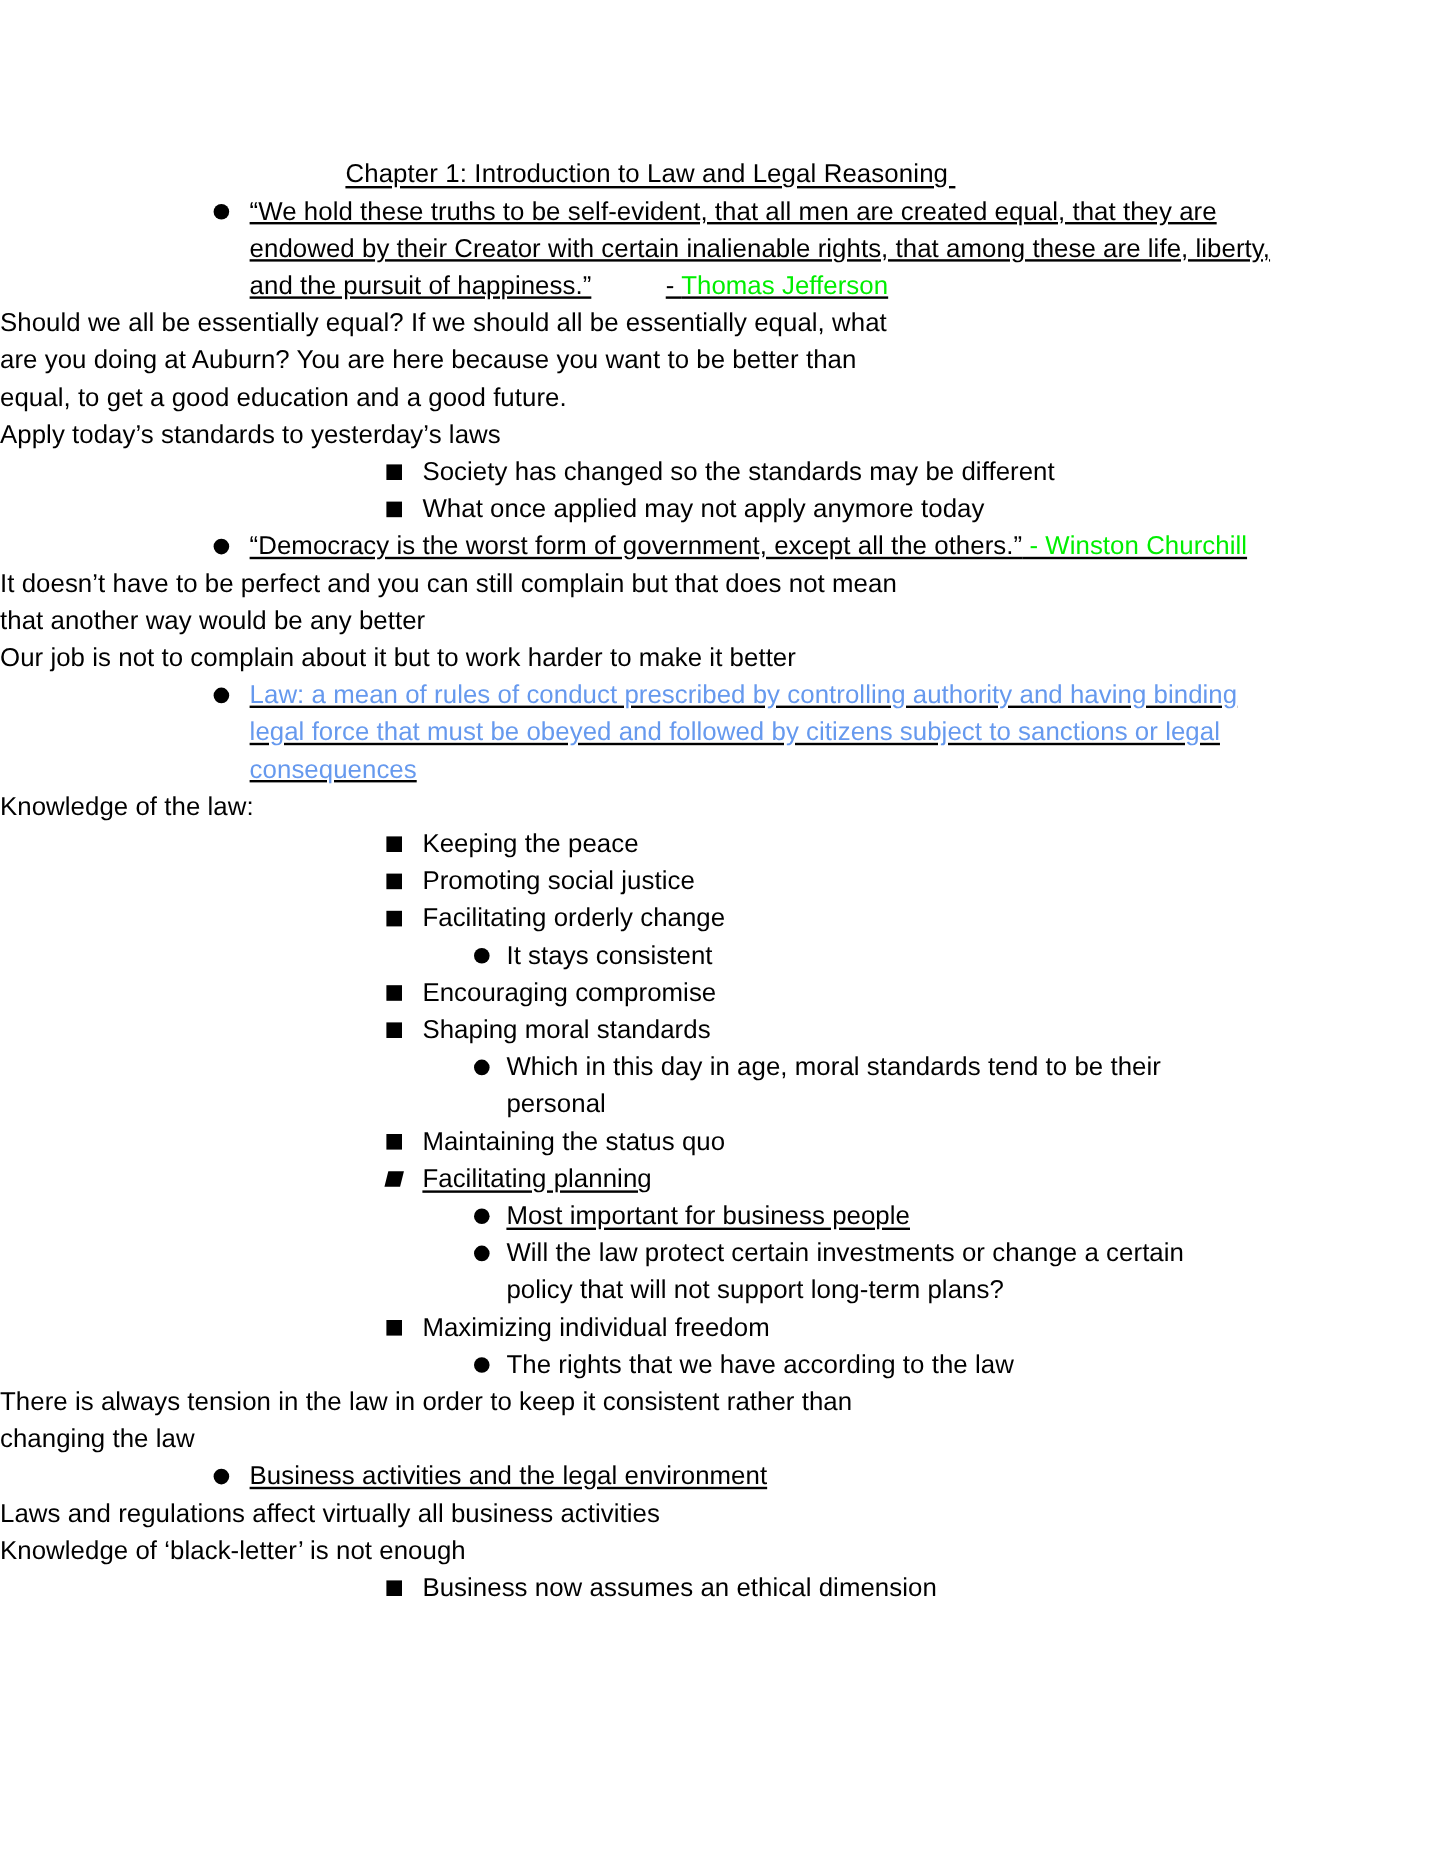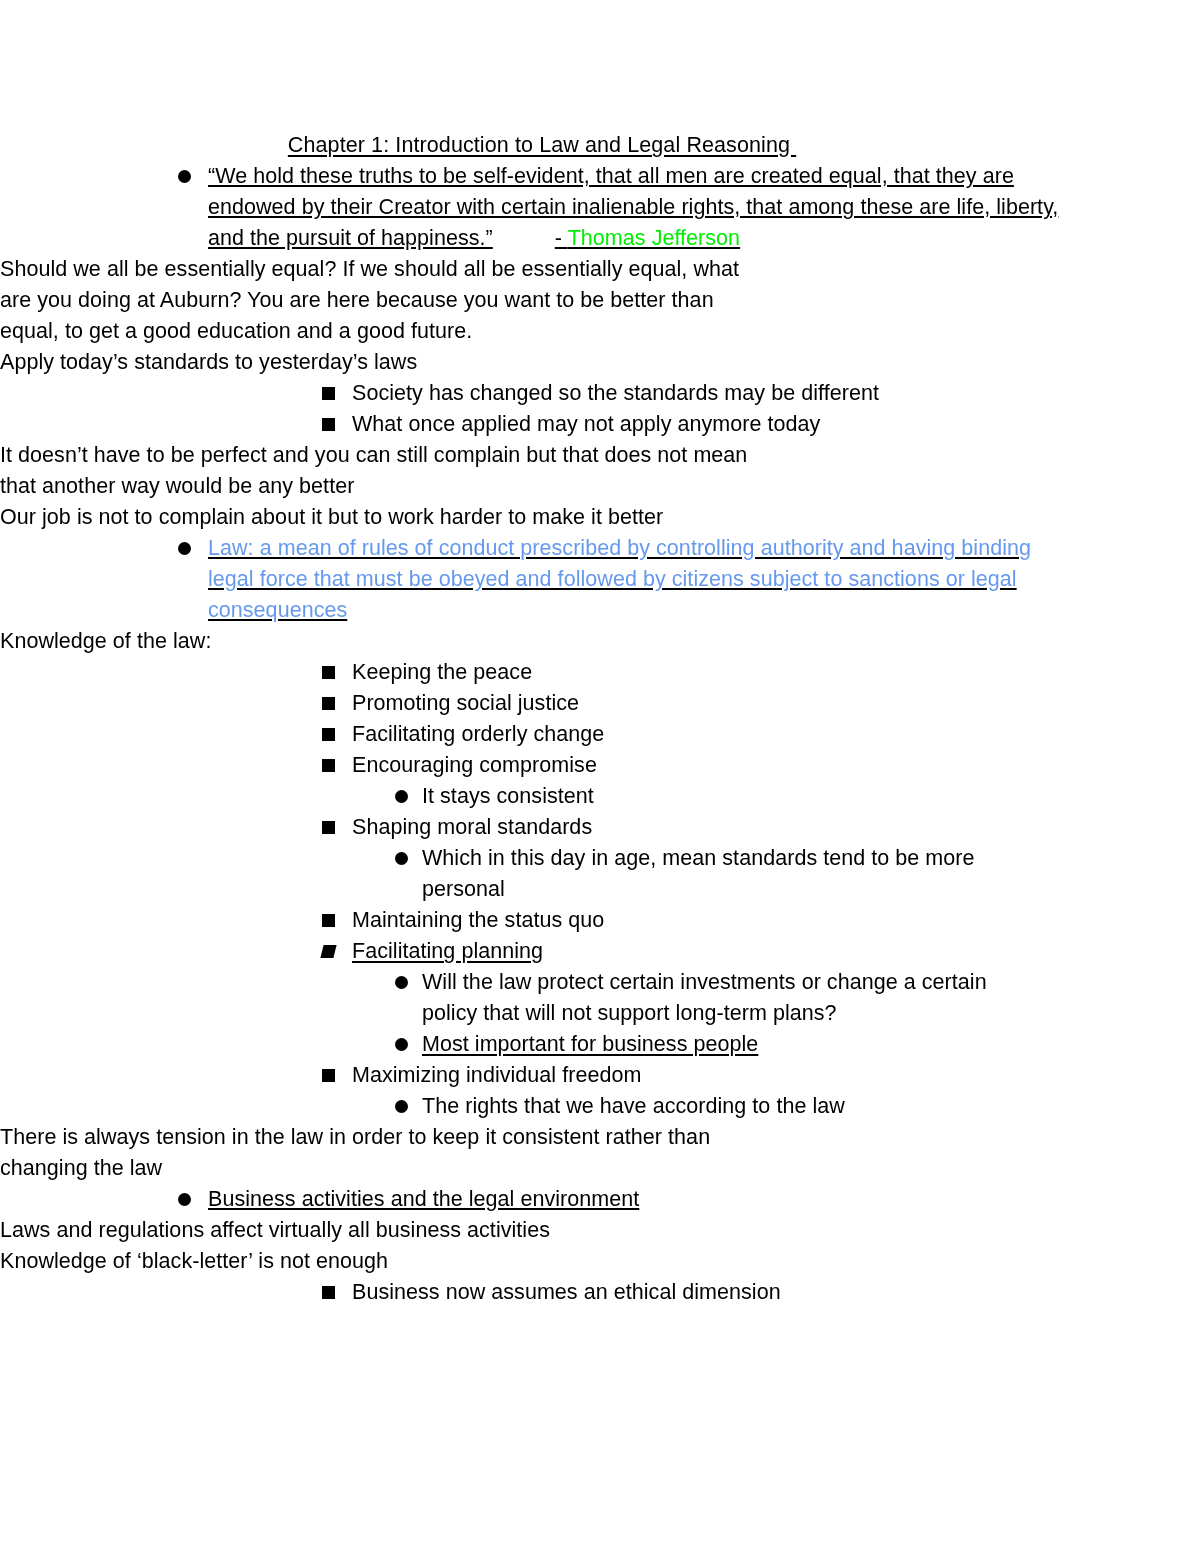--- a/index.html
+++ b/index.html
@@ -135,20 +135,24 @@
     <div class="row lvl3">
       <span class="bullet"></span>
       <span class="txt">Society has changed so the standards may be different</span>
     </div>
 
     <div class="row lvl3">
       <span class="bullet"></span>
       <span class="txt">What once applied may not apply anymore today</span>
     </div>
 
+    <div class="row lvl1">
+      <span class="bullet"></span>
+      <span class="txt"><span>“Democracy is the worst form of government, except all the others.”</span><span class="green"> - Winston Churchill</span></span>
+    </div>
 
     <div class="row lvl2">
       <span class="bullet"></span>
       <span class="txt">It doesn’t have to be perfect and you can still complain but that does not mean that another way would be any better</span>
     </div>
 
     <div class="row lvl2">
       <span class="bullet"></span>
       <span class="txt">Our job is not to complain about it but to work harder to make it better</span>
     </div>
@@ -171,59 +175,59 @@
     <div class="row lvl3">
       <span class="bullet"></span>
       <span class="txt">Promoting social justice</span>
     </div>
 
     <div class="row lvl3">
       <span class="bullet"></span>
       <span class="txt">Facilitating orderly change</span>
     </div>
 
+    <div class="row lvl4">
+      <span class="bullet"></span>
+      <span class="txt">It stays consistent</span>
+    </div>
+
     <div class="row lvl3">
       <span class="bullet"></span>
       <span class="txt">Encouraging compromise</span>
     </div>
 
-    <div class="row lvl4">
-      <span class="bullet"></span>
-      <span class="txt">It stays consistent</span>
-    </div>
-
     <div class="row lvl3">
       <span class="bullet"></span>
       <span class="txt">Shaping moral standards</span>
     </div>
 
     <div class="row lvl4">
       <span class="bullet"></span>
-      <span class="txt">Which in this day in age, mean standards tend to be more personal</span>
+      <span class="txt">Which in this day in age, moral standards tend to be their personal</span>
     </div>
 
     <div class="row lvl3">
       <span class="bullet"></span>
       <span class="txt">Maintaining the status quo</span>
     </div>
 
 
     <div class="row lvl3">
       <span class="bullet slant"></span>
       <span class="txt ital uline">Facilitating planning </span>
     </div>
 
     <div class="row lvl4">
       <span class="bullet"></span>
+      <span class="txt ital uline">Most important for business people</span>
+    </div>
+
+    <div class="row lvl4">
+      <span class="bullet"></span>
       <span class="txt">Will the law protect certain investments or change a certain policy that will not support long-term plans?</span>
-    </div>
-
-    <div class="row lvl4">
-      <span class="bullet"></span>
-      <span class="txt ital uline">Most important for business people</span>
     </div>
 
     <div class="row lvl3">
       <span class="bullet"></span>
       <span class="txt">Maximizing individual freedom</span>
     </div>
 
     <div class="row lvl4">
       <span class="bullet"></span>
       <span class="txt">The rights that we have according to the law</span>

